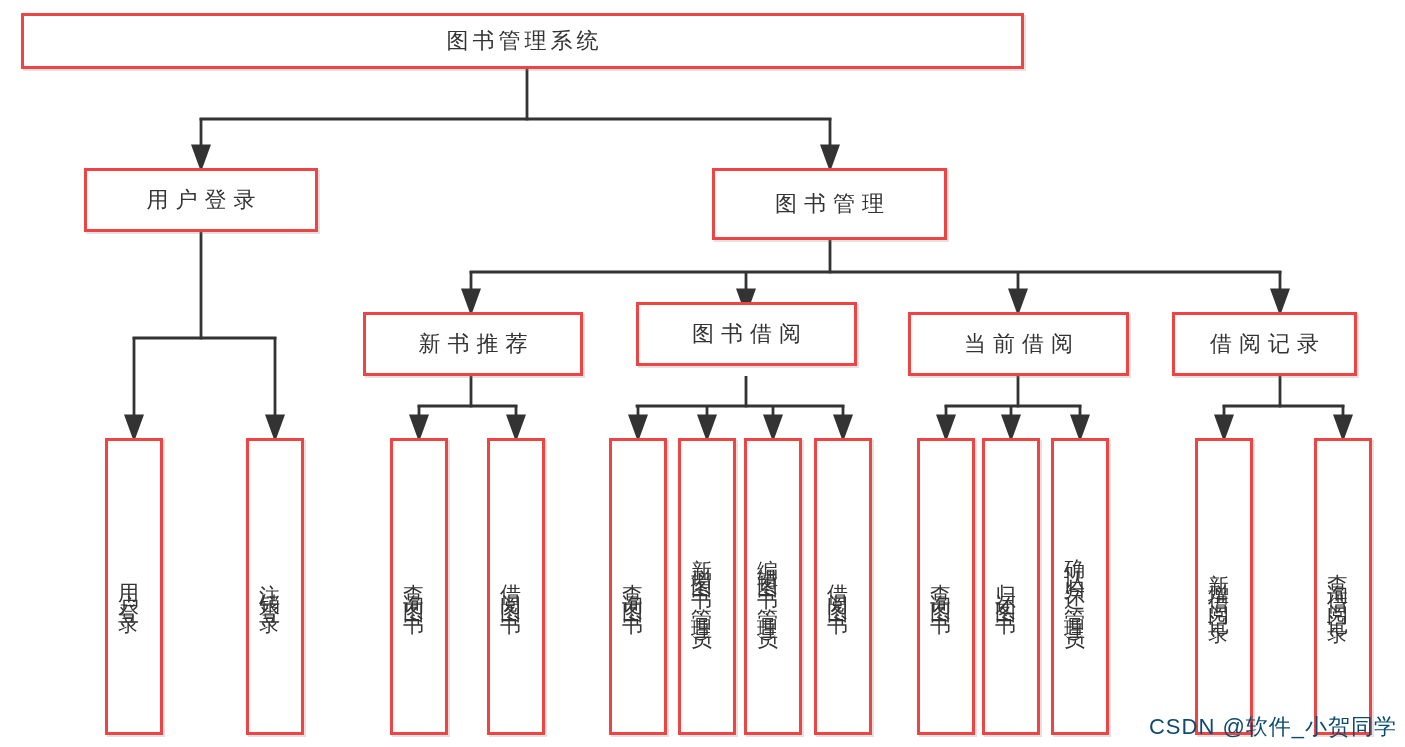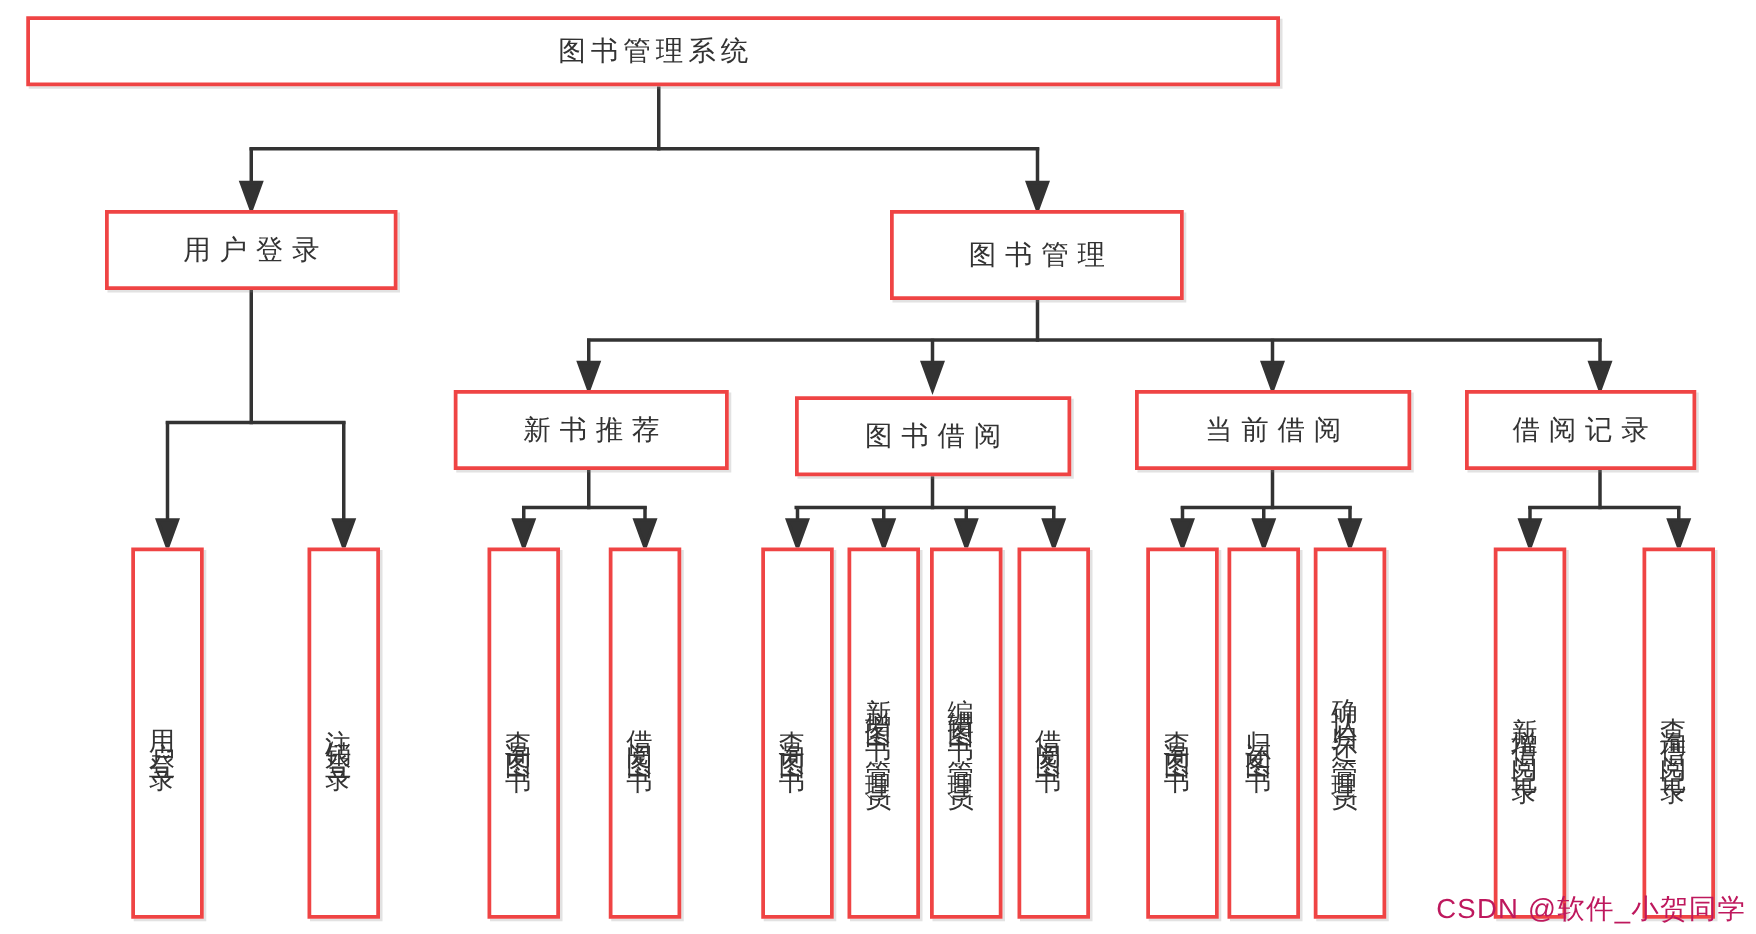--- a/index.html
+++ b/index.html
@@ -43,21 +43,21 @@
     letter-spacing: 10px;
     line-height: 1;
   }
   .leaf > span { margin-block-end: -10px; }
   .watermark {
     position: absolute;
     right: 8px;
     top: 712px;
     font-size: 22px;
     letter-spacing: 1px;
-    color: #be185d;
+    color: #0c4a6e;
     z-index: 3;
     white-space: nowrap;
   }
 </style>
 </head>
 <body>
 
 <div class="canvas">
 
   <svg class="connectors" viewBox="0 0 1405 747" xmlns="http://www.w3.org/2000/svg">
@@ -131,21 +131,21 @@
   <div class="node h-label" style="left:84px; top:168px; width:234px; height:64px;">
     <span>用户登录</span>
   </div>
   <div class="node h-label" style="left:712px; top:168px; width:235px; height:72px;">
     <span>图书管理</span>
   </div>
 
   <div class="node h-label" style="left:363px; top:312px; width:220px; height:64px;">
     <span>新书推荐</span>
   </div>
-  <div class="node h-label" style="left:636px; top:317px; width:221px; height:64px;">
+  <div class="node h-label" style="left:636px; top:302px; width:221px; height:64px;">
     <span>图书借阅</span>
   </div>
   <div class="node h-label" style="left:908px; top:312px; width:221px; height:64px;">
     <span>当前借阅</span>
   </div>
   <div class="node h-label" style="left:1172px; top:312px; width:185px; height:64px;">
     <span>借阅记录</span>
   </div>
 
   <div class="node leaf" style="left:105px; top:438px; width:58px; height:297px;">

